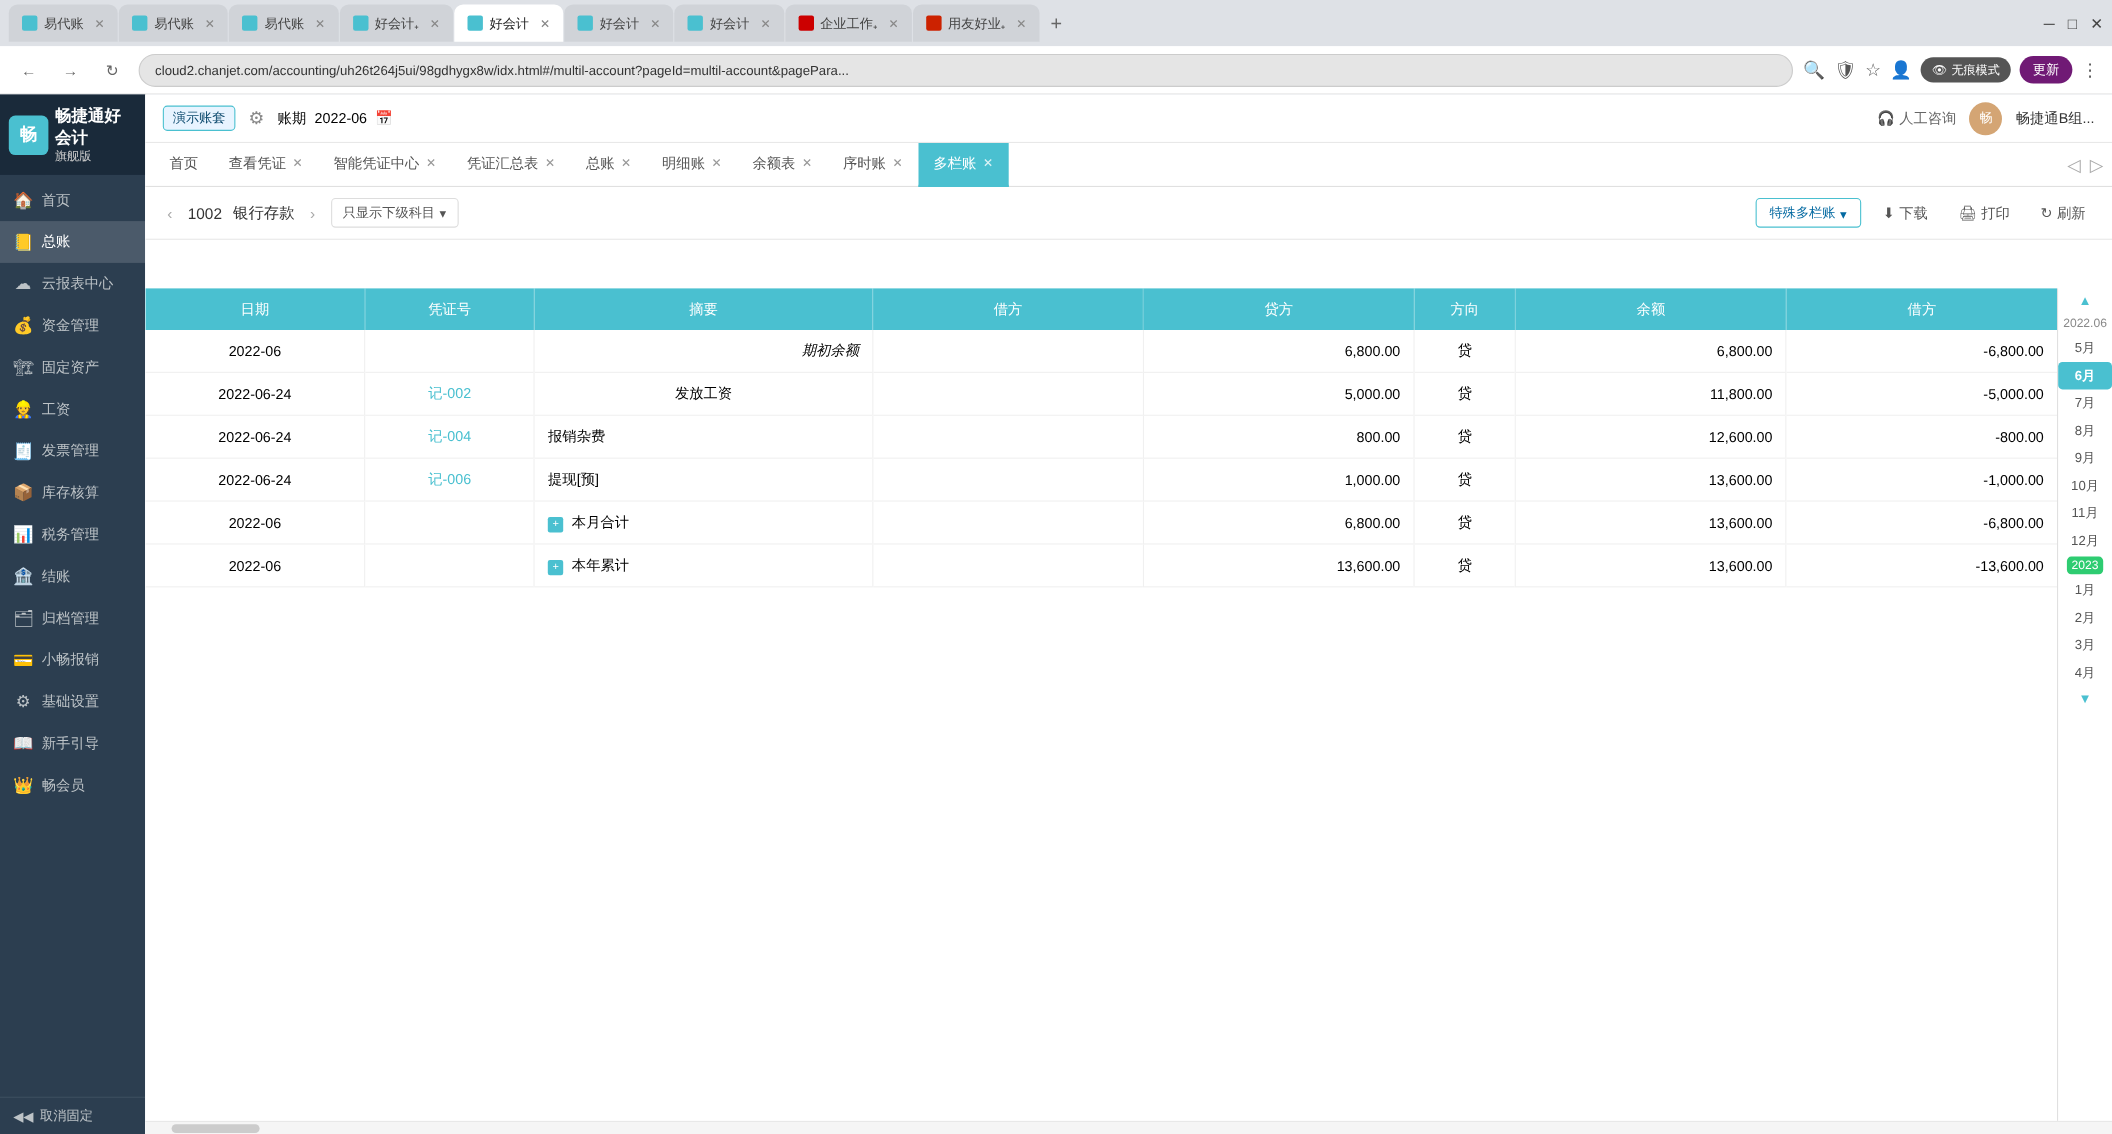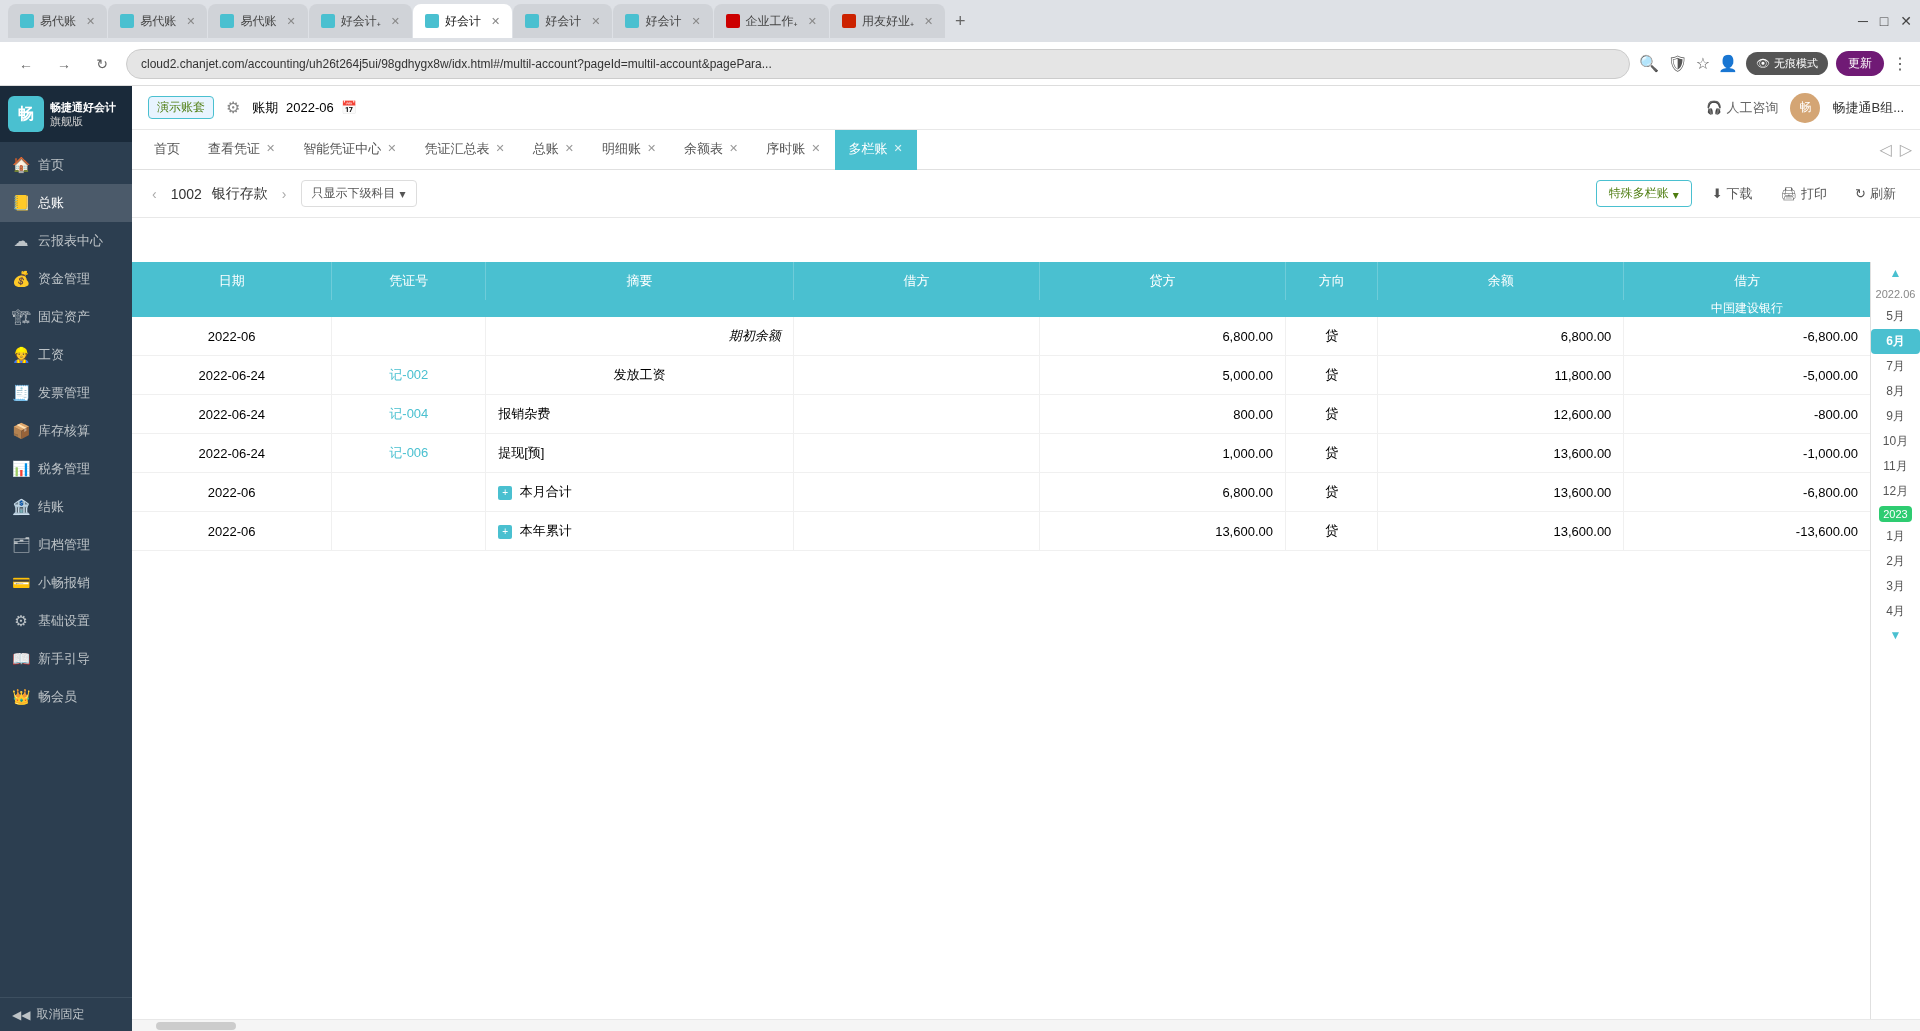--- a/index.html
+++ b/index.html
@@ -25,35 +25,35 @@
     .no-trace-btn { background: #555; color: white; border-radius: 16px; padding: 4px 10px; font-size: 11px; cursor: pointer; display: flex; align-items: center; gap: 4px; }
 
     
     .app-layout { display: flex; height: calc(1031px - 42px - 44px); }
 
     
     .sidebar { width: 132px; background: #2c3e50; color: #fff; display: flex; flex-direction: column; flex-shrink: 0; }
     .sidebar-logo { background: #1a2a3a; padding: 10px 8px; display: flex; align-items: center; gap: 6px; }
     .sidebar-logo-icon { width: 36px; height: 36px; background: #4ac0d0; border-radius: 6px; display: flex; align-items: center; justify-content: center; font-size: 16px; color: white; font-weight: bold; flex-shrink: 0; }
     .sidebar-logo-text { font-size: 11px; color: #ccc; line-height: 1.3; }
-    .sidebar-logo-text .main { font-size: 11px; color: #fff; font-weight: bold; }
+    .sidebar-logo-text .main { font-size: 15px; color: #fff; font-weight: bold; }
     .sidebar-nav { flex: 1; overflow-y: auto; padding: 4px 0; }
     .sidebar-nav::-webkit-scrollbar { width: 0; }
     .nav-item { display: flex; align-items: center; gap: 8px; padding: 10px 12px; cursor: pointer; color: #bdc3c7; font-size: 13px; }
     .nav-item.active { background: rgba(255,255,255,0.15); color: #fff; }
     .nav-item .nav-icon { font-size: 15px; width: 18px; text-align: center; }
     .sidebar-footer { padding: 8px 12px; border-top: 1px solid #3d4f60; }
     .sidebar-footer-btn { display: flex; align-items: center; gap: 6px; color: #bdc3c7; font-size: 12px; cursor: pointer; }
 
     
     .main-content { flex: 1; display: flex; flex-direction: column; overflow: hidden; background: #f5f7fa; position: relative; }
 
     
     .top-bar { background: #fff; height: 44px; display: flex; align-items: center; padding: 0 16px; gap: 12px; border-bottom: 1px solid #e8e8e8; }
-    .demo-badge { background: #e8f4ff; border: 1px solid #4ac0d0; color: #4d7c0f; border-radius: 4px; padding: 2px 8px; font-size: 12px; }
+    .demo-badge { background: #e8f4ff; border: 1px solid #4ac0d0; color: #0c4a6e; border-radius: 4px; padding: 2px 8px; font-size: 12px; }
     .settings-icon { color: #888; font-size: 16px; cursor: pointer; }
     .top-bar-right { margin-left: auto; display: flex; align-items: center; gap: 12px; }
     .consult-btn { display: flex; align-items: center; gap: 4px; color: #666; font-size: 13px; cursor: pointer; }
     .user-avatar { width: 30px; height: 30px; border-radius: 50%; background: #d4a574; display: flex; align-items: center; justify-content: center; font-size: 12px; color: white; }
     .user-name { font-size: 13px; color: #333; }
 
     
     .tab-nav { background: #fff; display: flex; align-items: center; border-bottom: 1px solid #e0e0e0; padding: 0 8px; height: 40px; }
     .content-tab { display: flex; align-items: center; padding: 0 14px; height: 40px; font-size: 13px; color: #555; cursor: pointer; border-bottom: 2px solid transparent; gap: 6px; white-space: nowrap; }
     .content-tab.active { color: #fff; background: #4ac0d0; border-bottom: 2px solid #4ac0d0; }
@@ -61,21 +61,21 @@
     .content-tab:not(.active) .tab-close { color: #999; }
     .tab-nav-actions { margin-left: auto; display: flex; align-items: center; gap: 8px; }
 
     
     .ledger-content { flex: 1; overflow: hidden; display: flex; flex-direction: column; background: #fff; }
     .ledger-toolbar { display: flex; align-items: center; padding: 10px 16px; gap: 10px; background: #fff; border-bottom: 1px solid #e8e8e8; }
     .nav-arrow { color: #aaa; cursor: pointer; font-size: 14px; padding: 4px; }
     .account-selector { font-size: 14px; color: #333; font-weight: 500; }
     .filter-btn { display: flex; align-items: center; gap: 4px; border: 1px solid #ddd; border-radius: 4px; padding: 4px 10px; font-size: 12px; color: #555; cursor: pointer; }
     .toolbar-right { margin-left: auto; display: flex; align-items: center; gap: 12px; }
-    .special-btn { border: 1px solid #4ac0d0; color: #4d7c0f; border-radius: 4px; padding: 4px 12px; font-size: 12px; cursor: pointer; display: flex; align-items: flex-end; gap: 4px; }
+    .special-btn { border: 1px solid #4ac0d0; color: #0369a1; border-radius: 4px; padding: 4px 12px; font-size: 12px; cursor: pointer; display: flex; align-items: flex-end; gap: 4px; }
     .action-btn { display: flex; align-items: center; gap: 4px; color: #555; font-size: 13px; cursor: pointer; padding: 4px 8px; }
 
     
     .table-container { flex: 1; overflow: auto; }
     .ledger-table { width: 100%; border-collapse: collapse; }
     .ledger-table thead tr { background: #4ac0d0; color: white; }
     .ledger-table thead th { padding: 10px 12px; font-weight: normal; font-size: 13px; border-right: 1px solid rgba(255,255,255,0.2); text-align: center; }
     .ledger-table thead th:last-child { border-right: none; }
     .ledger-table tbody tr { background: #fff; border-bottom: 1px solid #f0f0f0; }
     .ledger-table tbody td { padding: 10px 12px; font-size: 13px; text-align: center; border-right: 1px solid #f0f0f0; }
@@ -354,24 +354,20 @@
               <tr>
                 <th style="width:130px;">日期</th>
                 <th style="width:100px;">凭证号</th>
                 <th style="width:200px;">摘要</th>
                 <th style="width:160px;">借方</th>
                 <th style="width:160px;">贷方</th>
                 <th style="width:60px;">方向</th>
                 <th style="width:160px;">余额</th>
                 <th colspan="1" style="width:160px;">借方</th>
               </tr>
-              <tr class="sub-header-row">
-                <td colspan="7"></td>
-                <td>中国建设银行</td>
-              </tr>
             </thead>
             <tbody>
 
               <tr>
                 <td>2022-06</td>
                 <td></td>
                 <td style="text-align:right;font-style:italic;">期初余额</td>
                 <td class="amount"></td>
                 <td class="amount">6,800.00</td>
                 <td>贷</td>

